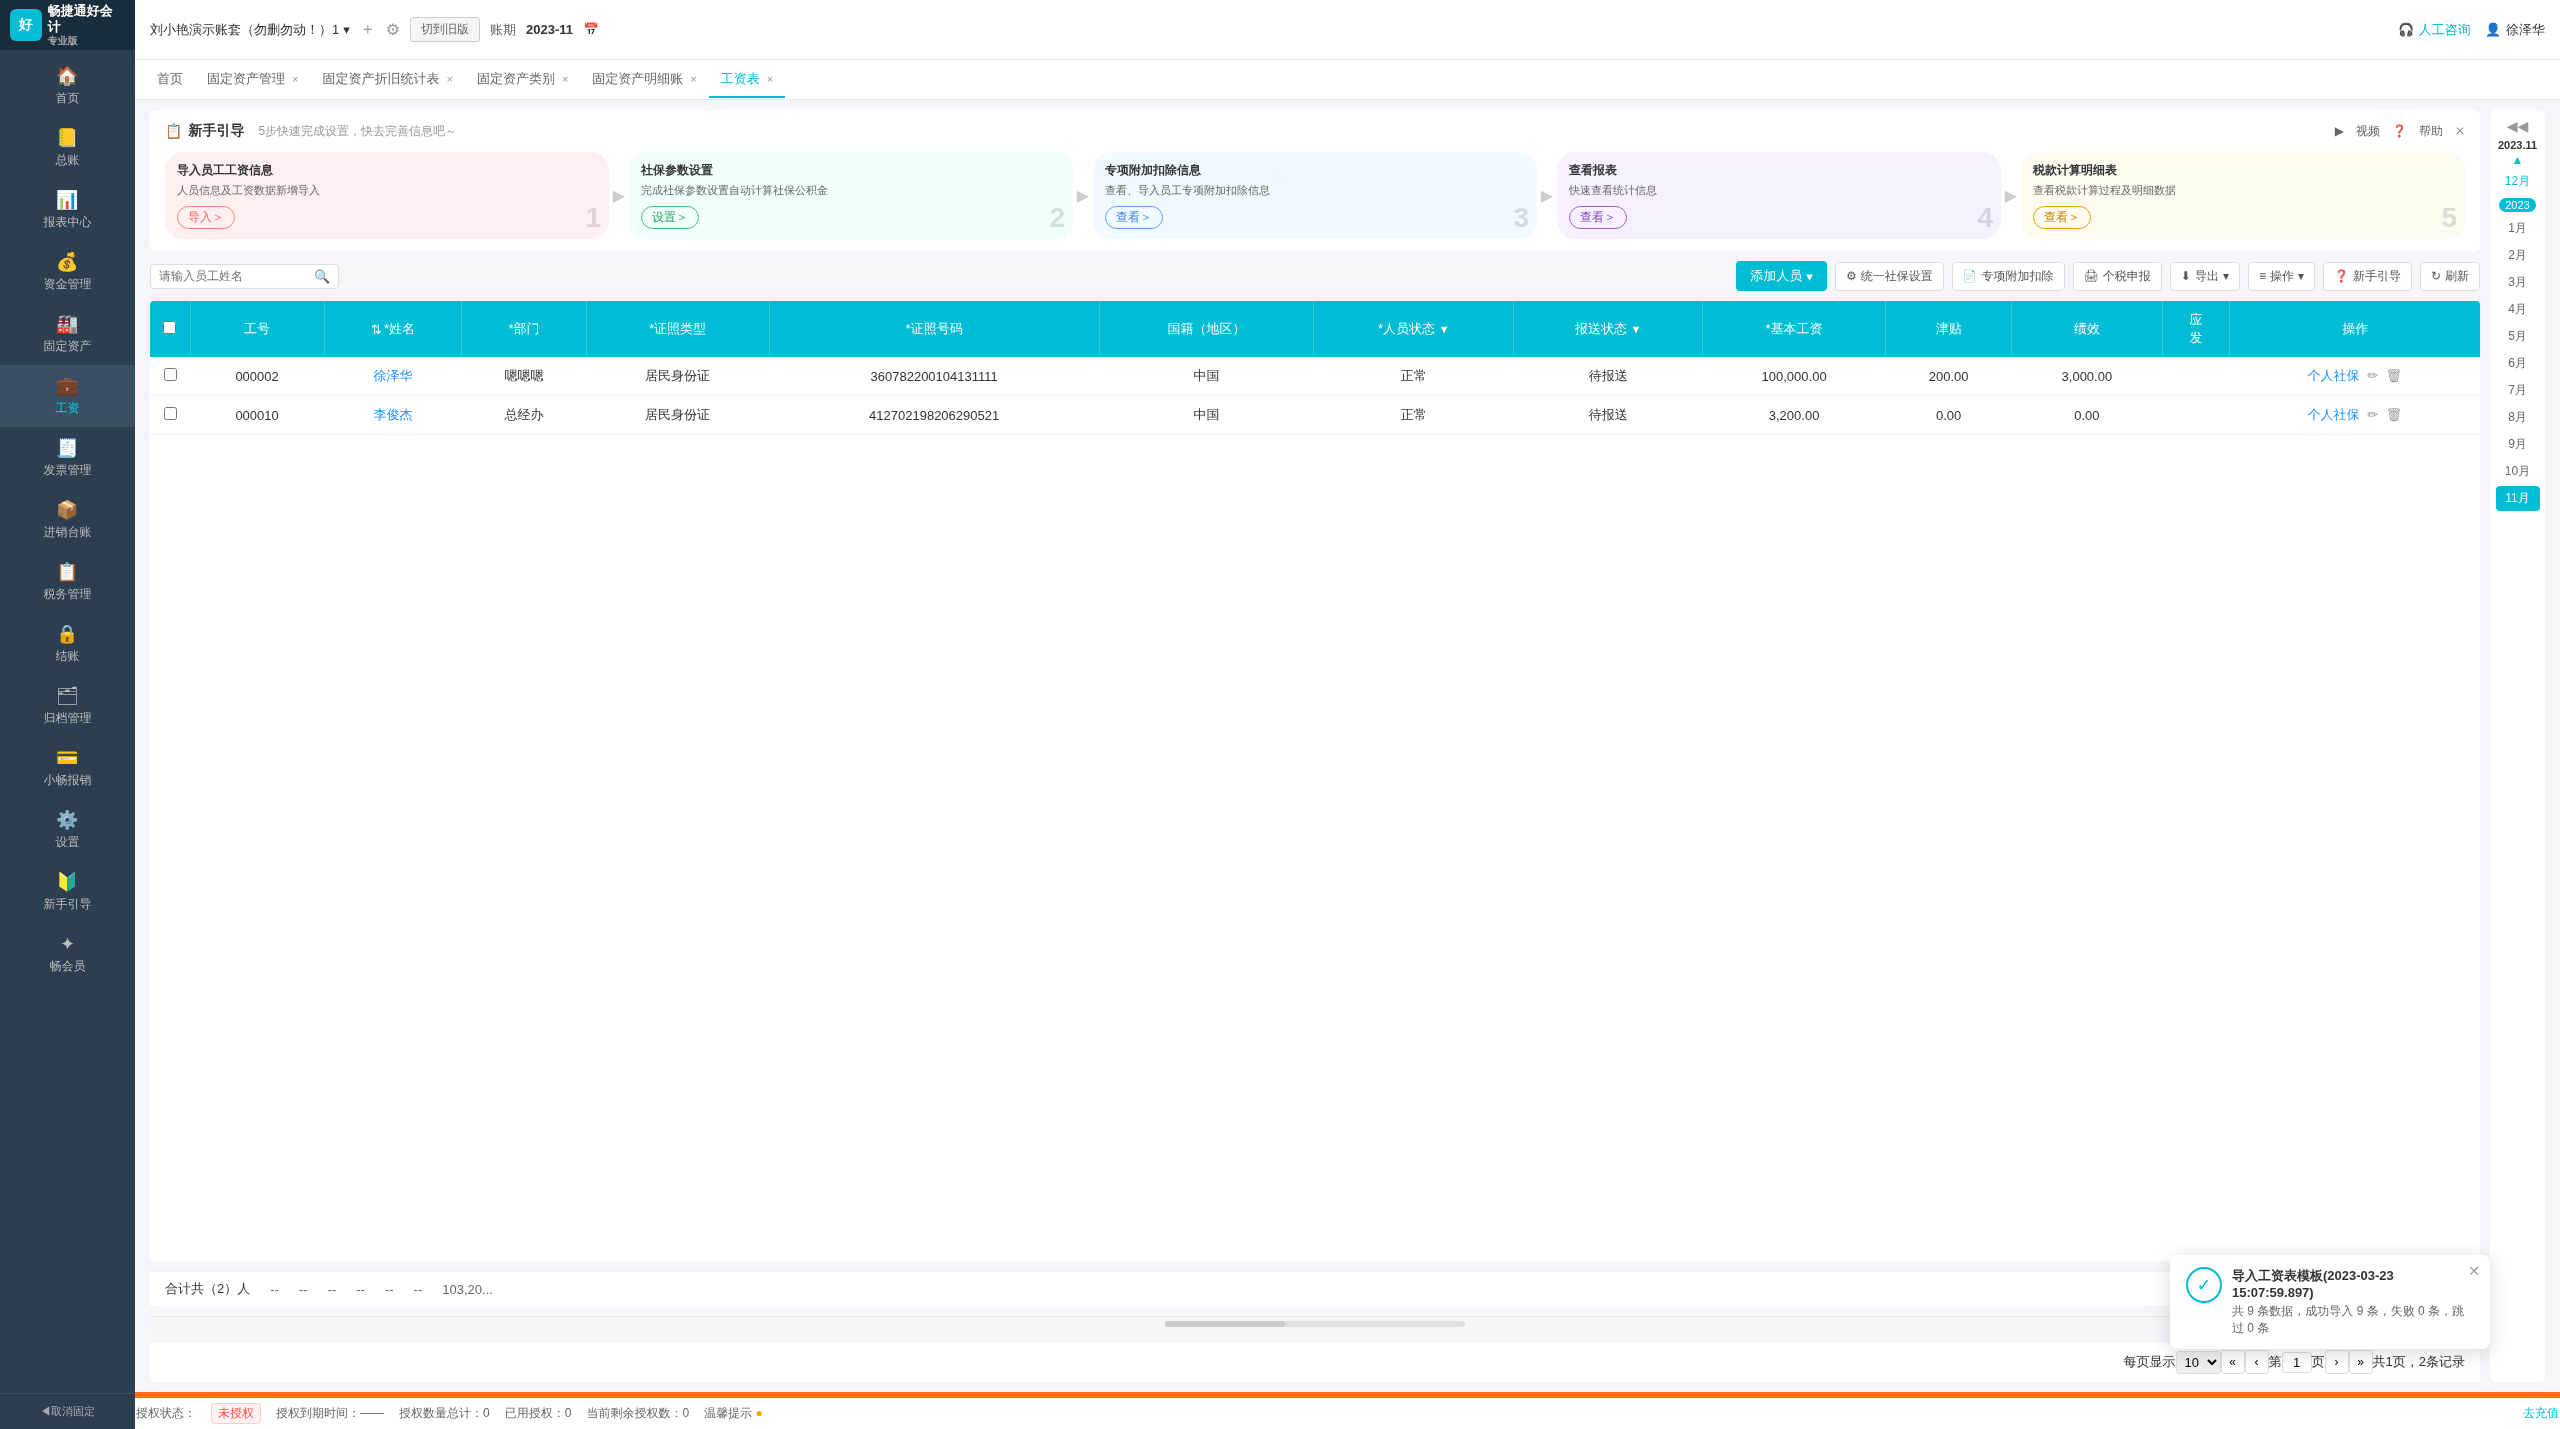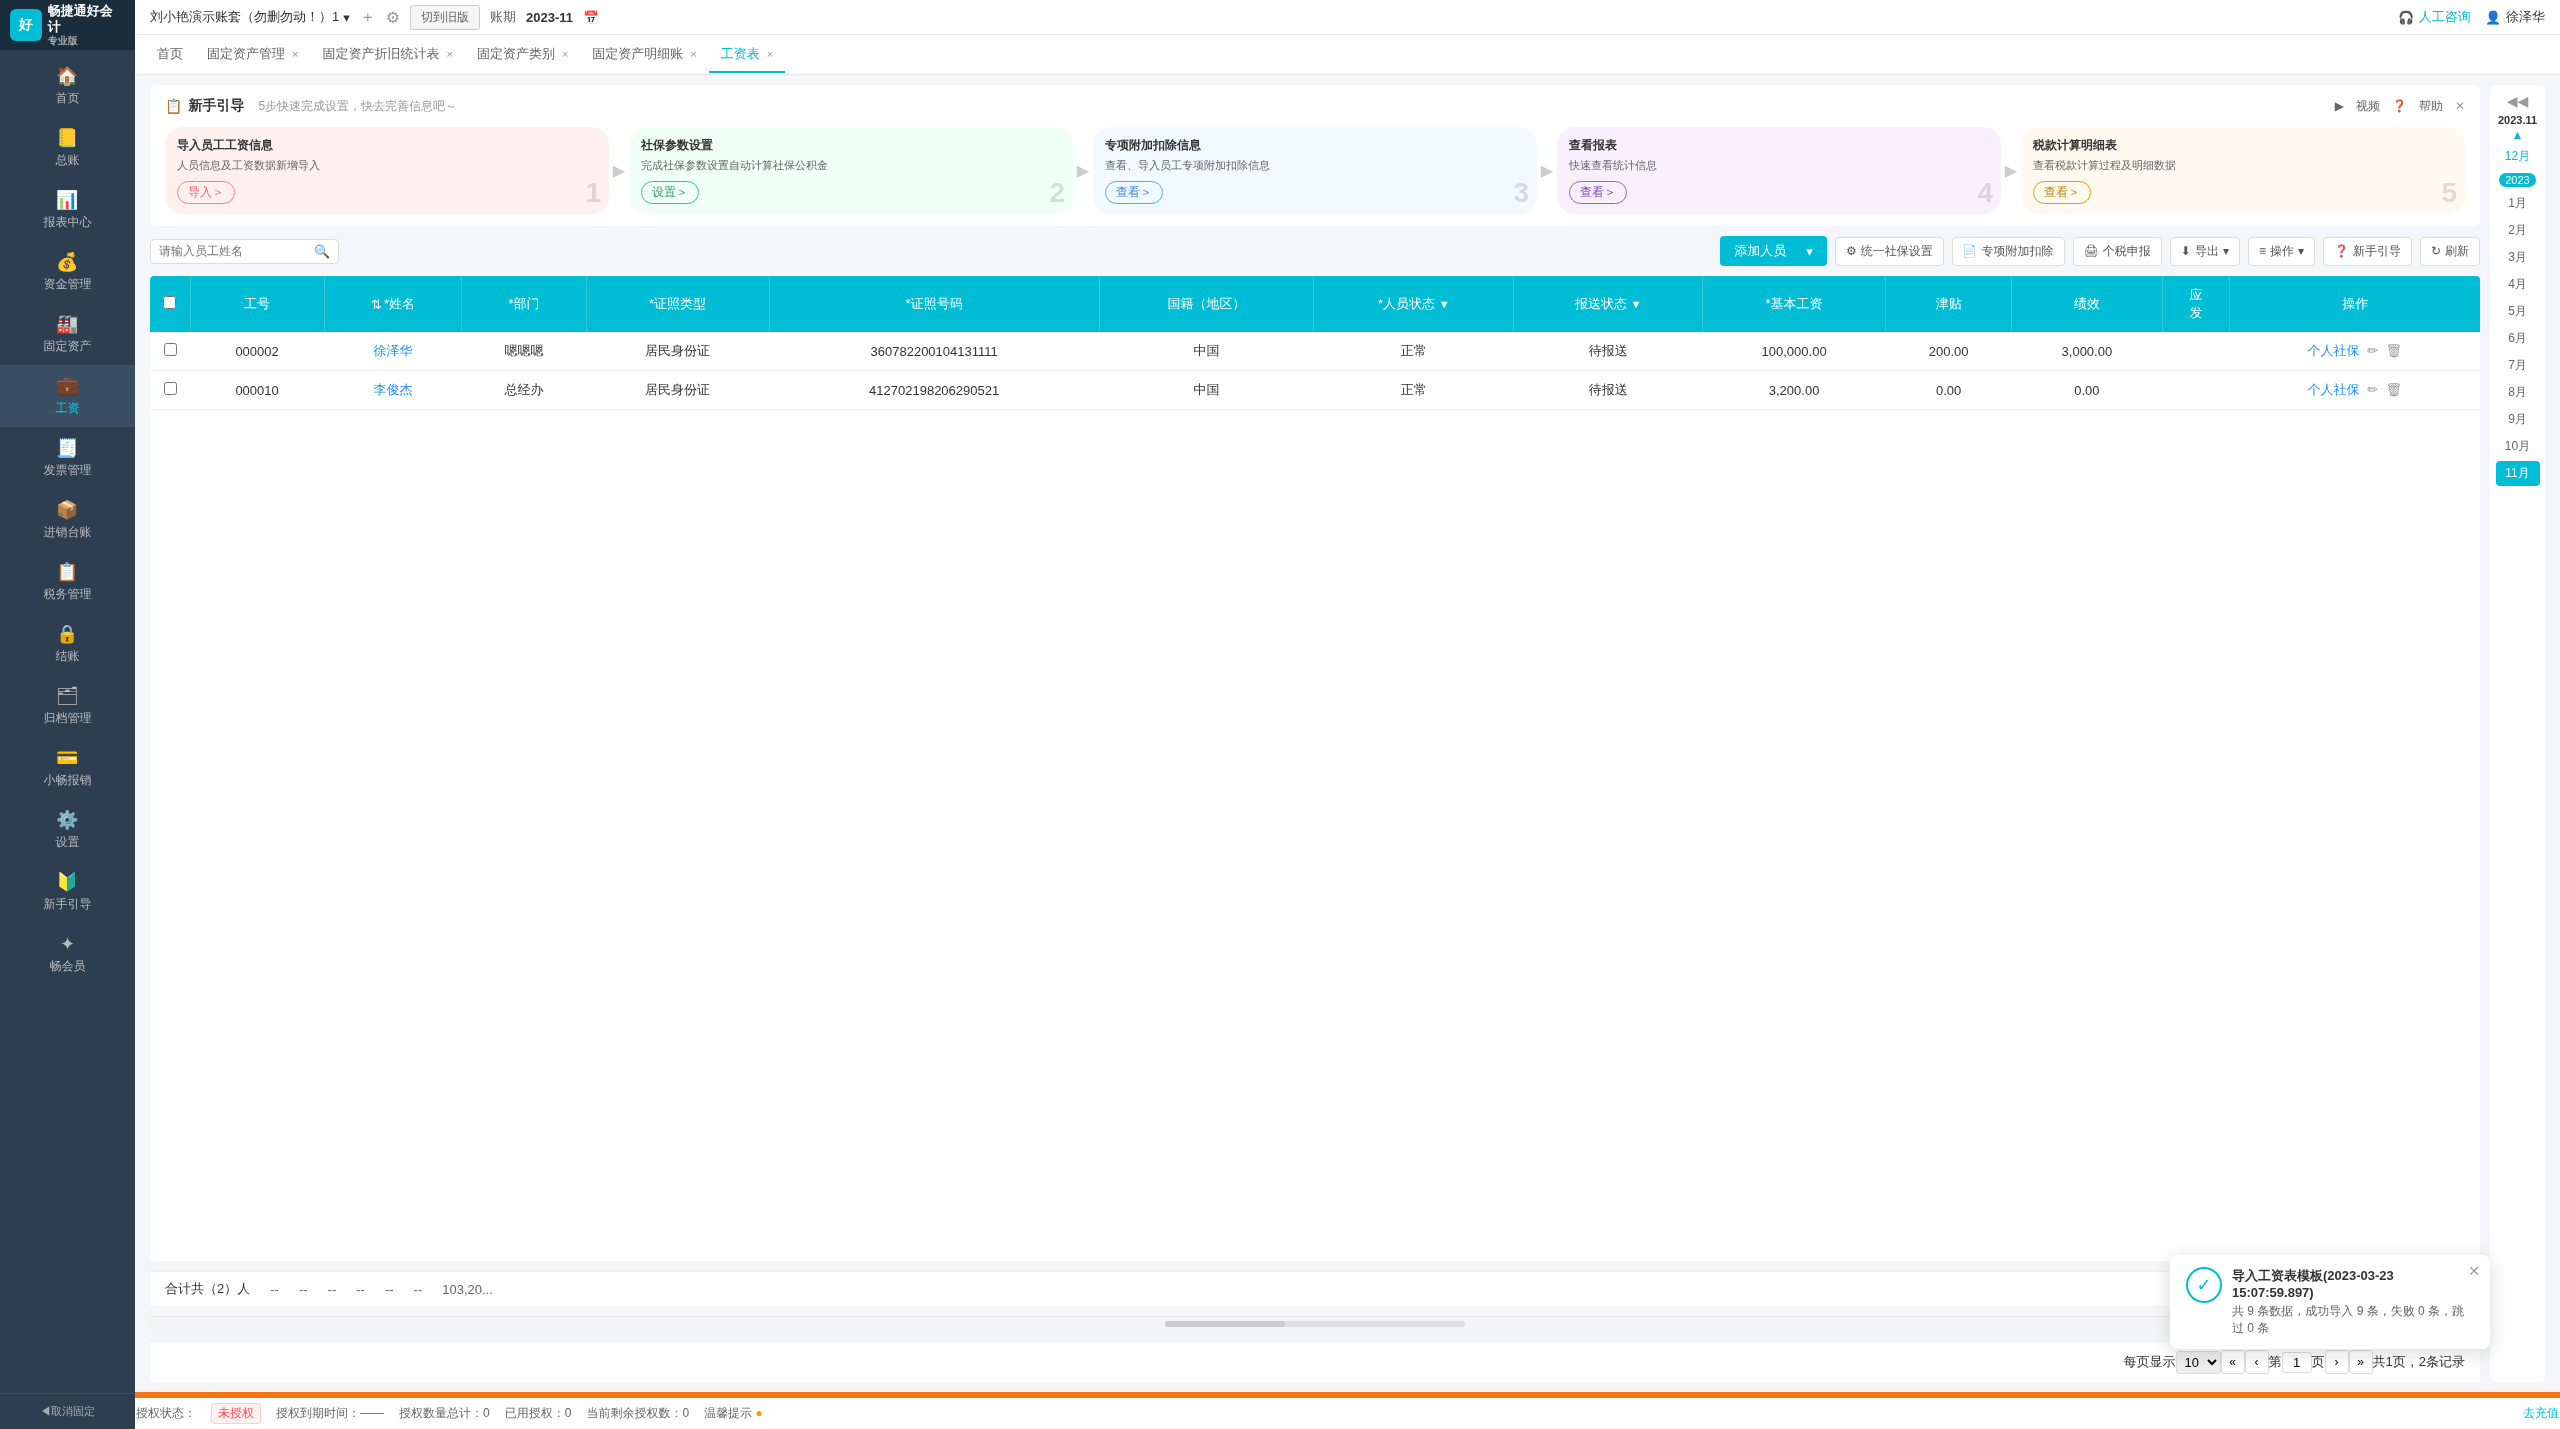--- a/index.html
+++ b/index.html
@@ -70,21 +70,21 @@
     .main-content {
       flex: 1;
       display: flex;
       flex-direction: column;
       overflow: hidden;
     }
 
     
     .top-header {
       background: #fff;
-      height: 35px;
+      height: 60px;
       display: flex;
       align-items: center;
       padding: 0 15px;
       border-bottom: 1px solid #e8e8e8;
       gap: 10px;
       flex-shrink: 0;
     }
     .account-name {
       font-size: 13px;
       color: #333;
@@ -254,21 +254,21 @@
     .btn-add-person {
       background: #00bcd4;
       color: #fff;
       border: none;
       border-radius: 4px;
       padding: 6px 14px;
       cursor: pointer;
       font-size: 13px;
       display: flex;
       align-items: center;
-      gap: 20px;
+      gap: 4px;
     }
     .btn-toolbar {
       background: #fff;
       border: 1px solid #ddd;
       border-radius: 4px;
       padding: 5px 10px;
       cursor: pointer;
       font-size: 12px;
       color: #555;
       display: flex;

